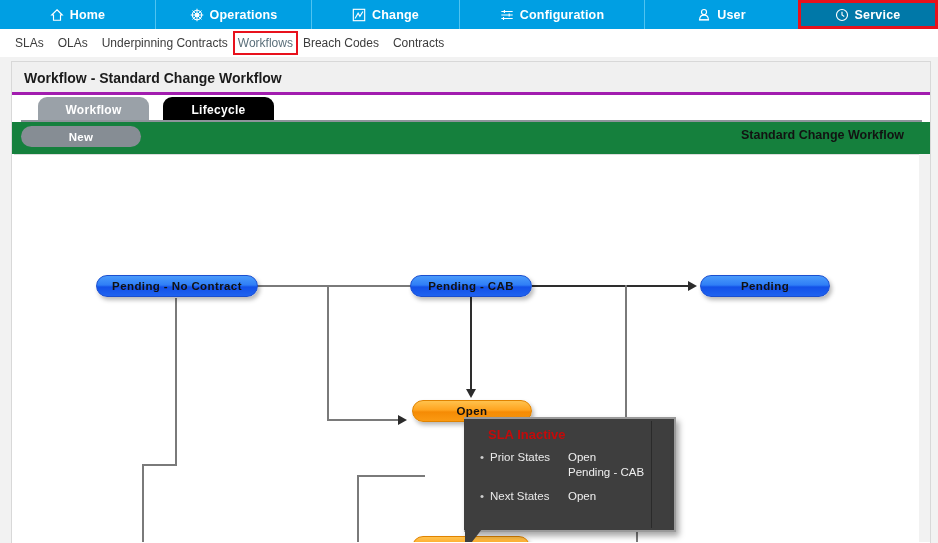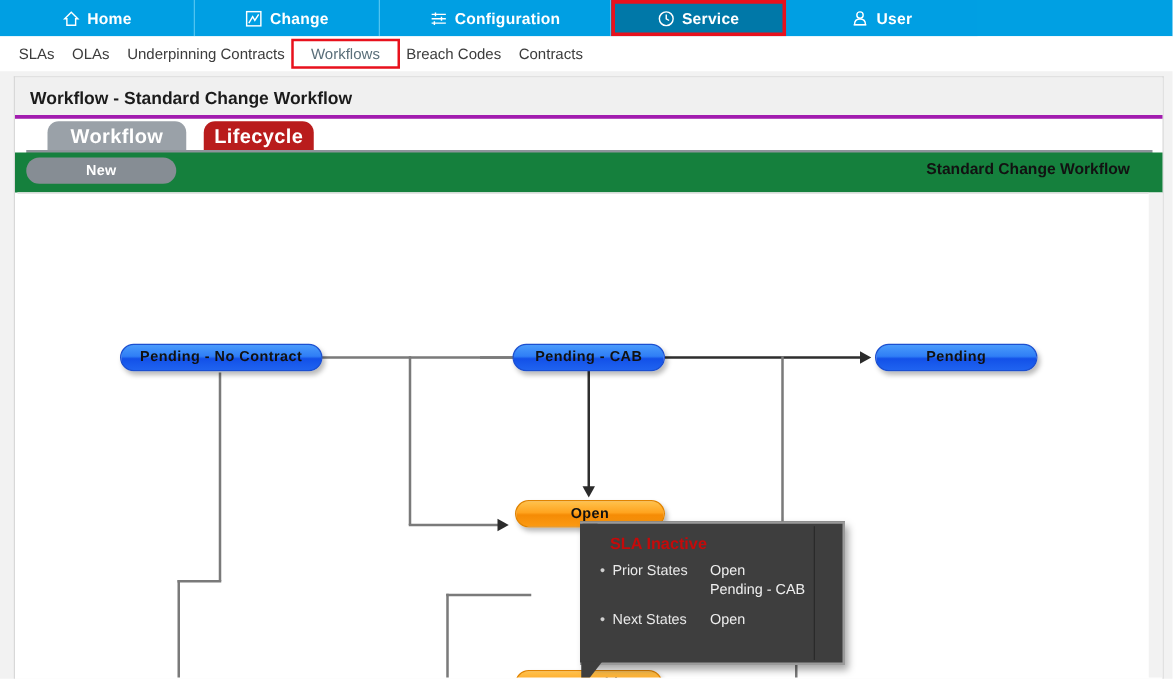--- a/index.html
+++ b/index.html
@@ -47,21 +47,21 @@
     padding-left: 8px;
     gap: 0px;
   }
   .subnav-item {
     font-size: 12px;
     color: #3c3c3c;
     padding: 2px 7px;
     white-space: nowrap;
   }
   .subnav-item.sel { color: #5a6f7a; }
-  .subnav-item.boxed { outline: 2px solid #e8111c; outline-offset: 0px; padding: 3px 14px; text-align: right; }
+  .subnav-item.boxed { outline: 2px solid #e8111c; outline-offset: 0px; padding: 3px 3px; text-align: right; }
 
   
   .page-frame {
     position: absolute;
     top: 57px; left: 0;
     width: 938px; height: 486px;
     background: #f2f2f2;
   }
   .panel {
     position: absolute;
@@ -93,26 +93,26 @@
   }
   .tab {
     position: absolute;
     top: 2px;
     height: 25px;
     border-radius: 9px 9px 0 0;
     display: flex;
     align-items: center;
     justify-content: center;
     color: #ffffff;
-    font-size: 16px;
+    font-size: 12px;
     font-weight: bold;
     letter-spacing: .3px;
   }
   .tab.workflow { left: 26px; width: 111px; background: #9aa1a8; }
-  .tab.lifecycle { left: 151px; width: 88px; background: #b91c1c; }
+  .tab.lifecycle { left: 151px; width: 111px; background: #000000; }
   .tab-underline {
     position: absolute;
     top: 25px; left: 9px;
     width: 901px; height: 3px;
     background: #8d949a;
   }
 
   
   .toolbar {
     position: absolute;
@@ -265,60 +265,70 @@
 
   <div class="topnav-item" style="width:156px">
     <span class="ti-ico">
       <svg viewBox="0 0 16 16" width="14" height="14">
           <path d="M8 2 L14 8 L12 8 L12 14 L4 14 L4 8 L2 8 Z" fill="none" stroke="#fff" stroke-width="1.3"></path>
         </svg>
     </span>
     <span>Home</span>
   </div>
 
+  <div class="topnav-item" style="width:156px">
+    <span class="ti-ico">
+      <svg viewBox="0 0 16 16" width="14" height="14">
+        <circle cx="8" cy="8" r="5.4" fill="none" stroke="#fff" stroke-width="1.2"></circle>
+        <circle cx="8" cy="8" r="1.9" fill="none" stroke="#fff" stroke-width="1.2"></circle>
+        <path d="M8 .8 V15.2 M.8 8 H15.2 M2.9 2.9 L13.1 13.1 M13.1 2.9 L2.9 13.1" stroke="#fff" stroke-width="1.1"></path>
+      </svg>
+    </span>
+    <span>Operations</span>
+  </div>
 
   <div class="topnav-item" style="width:148px">
     <span class="ti-ico">
       <svg viewBox="0 0 16 16" width="14" height="14">
         <rect x="1.5" y="1.5" width="13" height="13" fill="none" stroke="#fff" stroke-width="1.3"></rect>
         <path d="M3.5 12 L7 6 L9 9.5 L12.5 4" fill="none" stroke="#fff" stroke-width="1.3"></path>
       </svg>
     </span>
     <span>Change</span>
   </div>
 
   <div class="topnav-item" style="width:185px">
     <span class="ti-ico">
       <svg viewBox="0 0 16 16" width="14" height="14">
         <path d="M1.5 4 H14.5 M1.5 8 H14.5 M1.5 12 H14.5" stroke="#fff" stroke-width="1.3"></path>
         <path d="M5 2.2 V5.8 M10.5 6.2 V9.8 M4 10.2 V13.8" stroke="#fff" stroke-width="1.3"></path>
       </svg>
     </span>
     <span>Configuration</span>
-  </div>
-
-  <div class="topnav-item active highlight" style="width:140px">
-    <span class="ti-ico">
-      <svg viewBox="0 0 16 16" width="14" height="14">
-        <circle cx="8" cy="8" r="6.3" fill="none" stroke="#fff" stroke-width="1.3"></circle>
-        <path d="M8 4.2 V8 L10.6 9.6" fill="none" stroke="#fff" stroke-width="1.3"></path>
-      </svg>
-    </span>
-    <span>Service</span>
   </div>
 
   <div class="topnav-item" style="width:153px; border-right:none">
     <span class="ti-ico">
       <svg viewBox="0 0 16 16" width="14" height="14">
         <circle cx="8" cy="4.6" r="2.9" fill="none" stroke="#fff" stroke-width="1.3"></circle>
         <path d="M3 13.4 C3 9.9 5.2 8.2 8 8.2 C10.8 8.2 13 9.9 13 13.4 Z" fill="none" stroke="#fff" stroke-width="1.3"></path>
         <path d="M2.2 13.6 H13.8" stroke="#fff" stroke-width="1.3"></path>
       </svg>
     </span>
     <span>User</span>
+  </div>
+
+  <div class="topnav-item active highlight" style="width:140px">
+    <span class="ti-ico">
+      <svg viewBox="0 0 16 16" width="14" height="14">
+        <circle cx="8" cy="8" r="6.3" fill="none" stroke="#fff" stroke-width="1.3"></circle>
+        <path d="M8 4.2 V8 L10.6 9.6" fill="none" stroke="#fff" stroke-width="1.3"></path>
+      </svg>
+    </span>
+    <span>Service</span>
   </div>
 </div>
 
 <div class="subnav">
   <div class="subnav-item">SLAs</div>
   <div class="subnav-item">OLAs</div>
   <div class="subnav-item">Underpinning Contracts</div>
   <div class="subnav-item sel boxed">Workflows</div>
   <div class="subnav-item">Breach Codes</div>
   <div class="subnav-item">Contracts</div>

